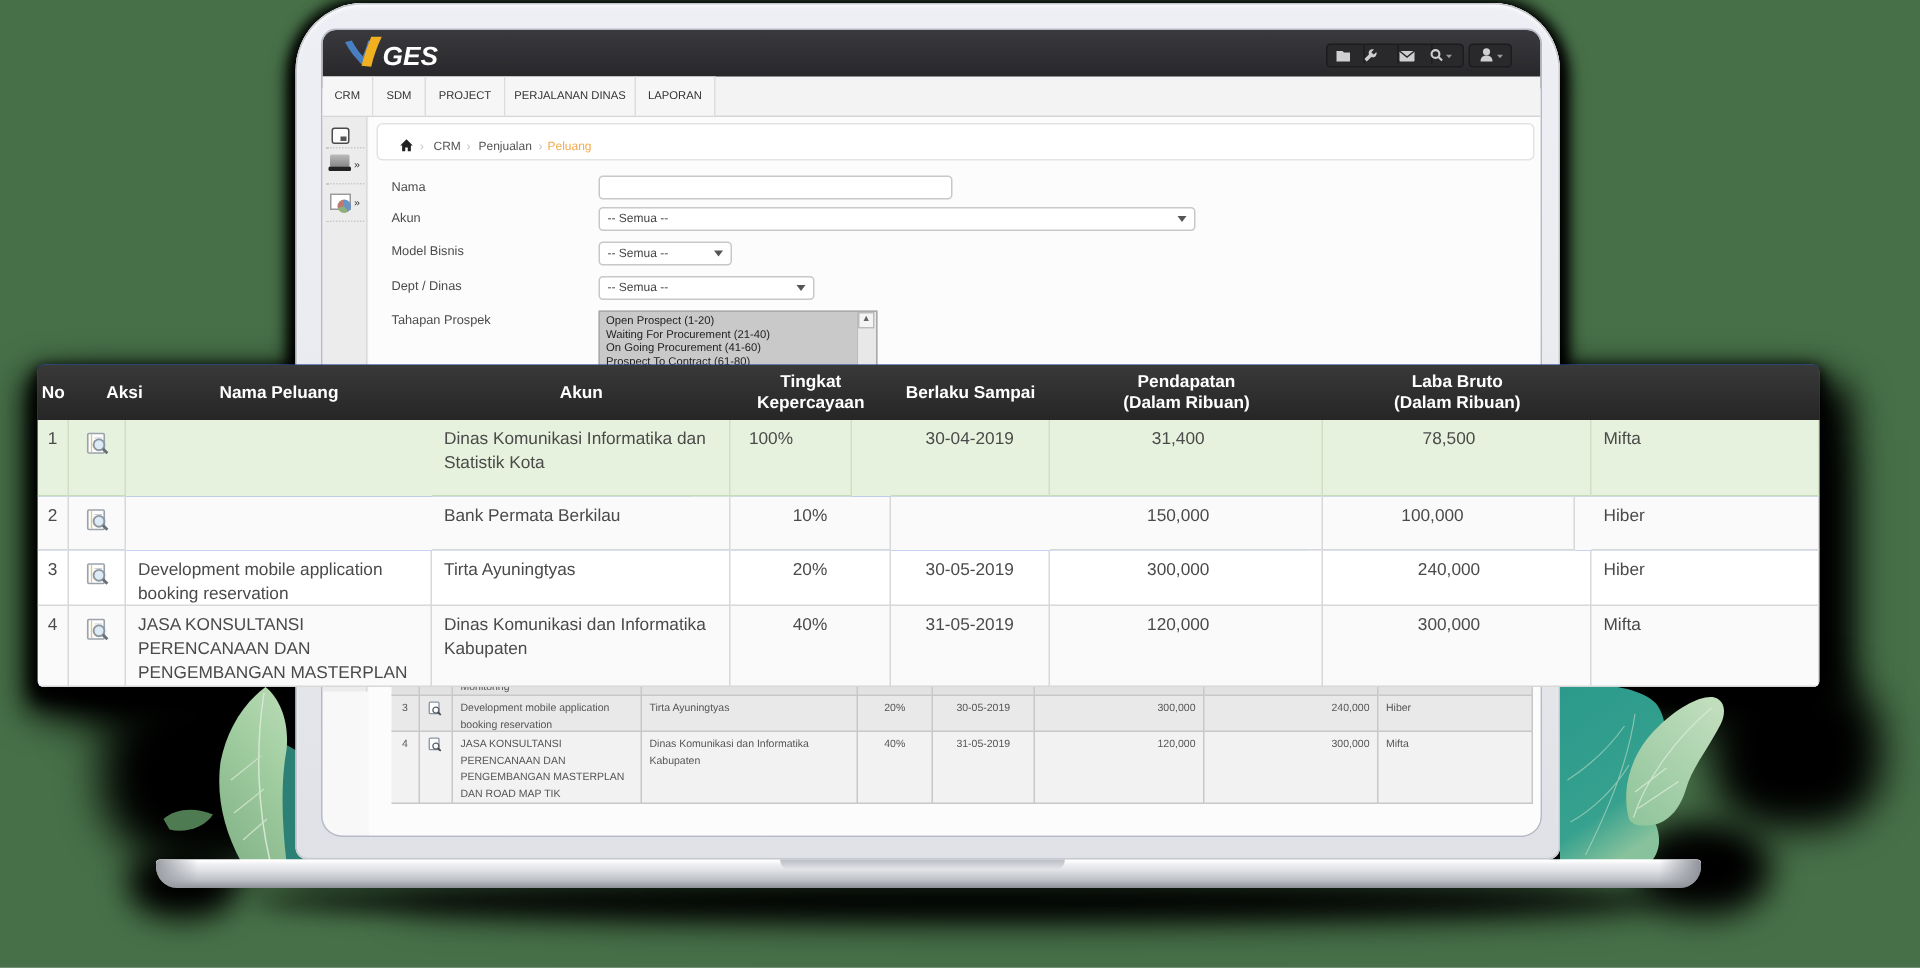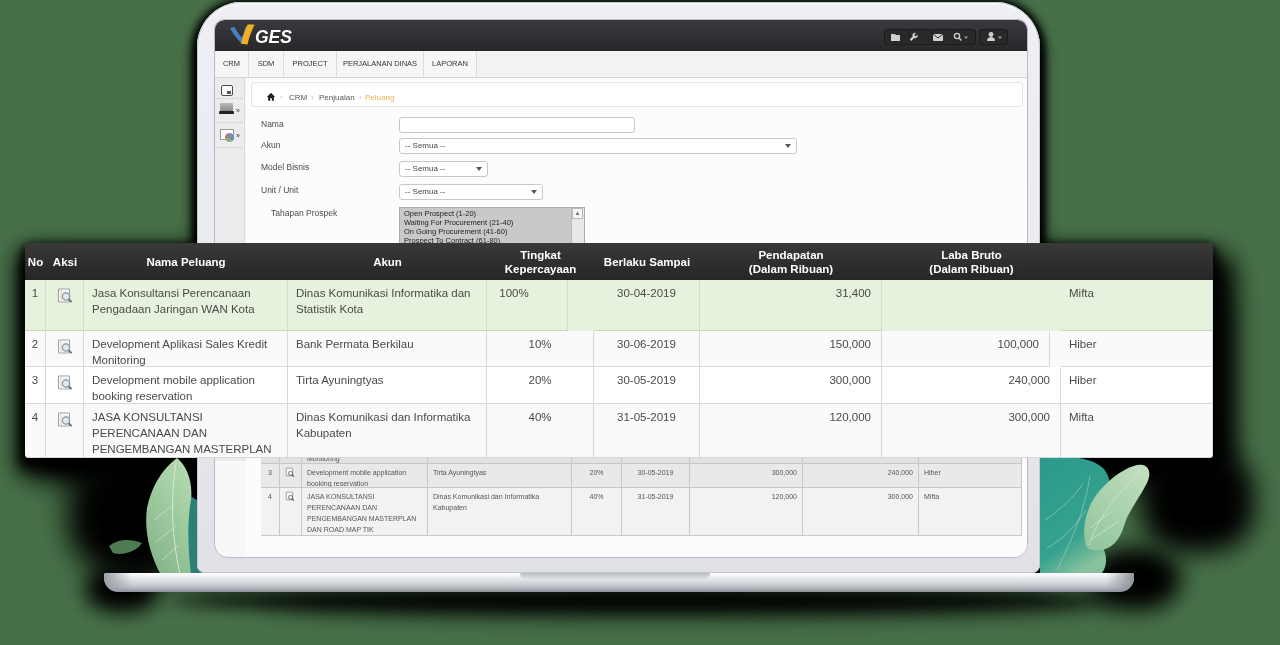--- a/index.html
+++ b/index.html
@@ -32,21 +32,21 @@
 .sel{position:absolute;background:#fff;border:1px solid #c8c8c8;border-radius:3px;box-sizing:border-box;font-size:8px;color:#444;line-height:14px;padding-left:5px;}
 .caret{position:absolute;right:5px;top:5px;width:0;height:0;border-left:3px solid transparent;border-right:3px solid transparent;border-top:4px solid #555;}
 
 #bigtable{left:25px;top:243px;width:1188px;height:215px;background:#1d4ed8;border-radius:4px;overflow:hidden;font-size:11.5px;color:#4a4a4a;}
 #bigtable .hdr{position:absolute;left:0;top:0;width:100%;height:37px;background:linear-gradient(180deg,#393939,#262626);color:#fff;font-weight:bold;}
 #bigtable .hc{position:absolute;top:0;height:37px;display:flex;align-items:center;justify-content:center;text-align:center;line-height:14px;font-size:11.5px;}
 #bigtable .row{position:absolute;left:0;width:100%;}
 #bigtable .cell{position:absolute;top:0;height:100%;border-right:1px solid #d8d8d8;border-bottom:1px solid #d8d8d8;box-sizing:border-box;padding-top:5px;line-height:16px;}
 #bigtable .row{height:auto;}
 #bigtable .tc{text-align:center;}
-#bigtable .tr{text-align:right;padding-right:10px;}
+#bigtable .tr{text-align:center;padding-right:10px;}
 #bigtable .aksi{margin:3px 0 0 11px;}
 #bigtable .row:nth-of-type(2) .cell{border-right-color:#cfe0c5;border-bottom-color:#c5dbba;}
 
 #smalltable{position:absolute;left:46px;top:425px;width:761px;font-size:7px;color:#555;}
 #smalltable .srow{position:absolute;left:0;width:761px;}
 #smalltable .scell{position:absolute;top:0;height:100%;border-right:1px solid #c8c8c8;border-bottom:1px solid #c8c8c8;box-sizing:border-box;padding-top:3px;line-height:11px;overflow:hidden;}
 #smalltable .sc{text-align:center;}
 #smalltable .sr{text-align:right;padding-right:5px;}
 </style>
 </head>
@@ -156,23 +156,23 @@
     <span style="position:absolute;left:67px;top:10px;font-size:8px;color:#555;">Penjualan</span>
     <span style="position:absolute;left:107px;top:10px;font-size:8px;color:#c3c3c3;">›</span>
     <span style="position:absolute;left:113px;top:10px;font-size:8px;font-weight:normal;color:#f3ac52;">Peluang</span>
   </div>
   <div class="lbl" style="left:46px;top:99px;font-weight:normal;">Nama</div>
   <div class="inp" style="left:184px;top:97px;width:236px;height:16px;"></div>
   <div class="lbl" style="left:46px;top:120px;font-weight:normal;">Akun</div>
   <div class="sel" style="left:184px;top:118px;width:398px;height:16px;">-- Semua --<div class="caret"></div></div>
   <div class="lbl" style="left:46px;top:142px;font-weight:normal;">Model Bisnis</div>
   <div class="sel" style="left:184px;top:141px;width:89px;height:16px;">-- Semua --<div class="caret"></div></div>
-  <div class="lbl" style="left:46px;top:165px;font-weight:normal;">Unit / Unit</div>
+  <div class="lbl" style="left:46px;top:165px;font-weight:normal;">Dept / Dinas</div>
   <div class="sel" style="left:184px;top:164px;width:144px;height:16px;">-- Semua --<div class="caret"></div></div>
-  <div class="lbl" style="left:56px;top:188px;font-weight:normal;">Tahapan Prospek</div>
+  <div class="lbl" style="left:46px;top:188px;font-weight:normal;">Tahapan Prospek</div>
   <div style="position:absolute;left:184px;top:187px;width:186px;height:40px;background:#c9c9c9;border:1px solid #aaa;box-sizing:border-box;">
     <div style="font-size:7.5px;color:#222;line-height:9px;padding:1px 0 0 4px;">Open Prospect (1-20)<br>Waiting For Procurement (21-40)<br>On Going Procurement (41-60)<br>Prospect To Contract (61-80)</div>
     <div style="position:absolute;right:0;top:0;width:13px;height:100%;background:#e8e8e8;border-left:1px solid #bbb;box-sizing:border-box;">
       <div style="width:11px;height:11px;background:#f4f4f4;border:1px solid #bbb;box-sizing:border-box;font-size:6px;text-align:center;line-height:9px;color:#666;">▲</div>
     </div>
   </div>
 
   <div id="smalltable">
     <div class="srow" style="top:0;height:19px;background:#e2e2e2;">
       <div class="scell" style="left:0;width:19px;"></div>
@@ -220,57 +220,55 @@
 <div class="abs" id="base">
   <div style="position:absolute;left:0;top:0;width:100%;height:3px;background:linear-gradient(180deg,#ffffff,rgba(255,255,255,0));border-radius:3px 3px 0 0;"></div>
   <div style="position:absolute;left:0;top:0;width:28px;height:100%;background:linear-gradient(90deg,#9a9da3,rgba(230,231,235,0));border-radius:3px 0 0 14px;"></div>
   <div style="position:absolute;right:0;top:0;width:28px;height:100%;background:linear-gradient(270deg,#8f9298,rgba(230,231,235,0));border-radius:0 3px 14px 0;"></div>
 </div>
 <div class="abs" id="groove"></div>
 
 <div class="abs" id="bigtable">
   <div class="hdr">
     <div class="hc" style="left:0px;width:21px;">No</div>
-    <div class="hc" style="left:21px;width:38px;">Aksi</div>
+    <div class="hc" style="left:39px;width:38px;">Aksi</div>
     <div class="hc" style="left:59px;width:204px;">Nama Peluang</div>
     <div class="hc" style="left:263px;width:199px;">Akun</div>
     <div class="hc" style="left:462px;width:107px;">Tingkat<br>Kepercayaan</div>
     <div class="hc" style="left:569px;width:106px;">Berlaku Sampai</div>
     <div class="hc" style="left:675px;width:182px;">Pendapatan<br>(Dalam Ribuan)</div>
     <div class="hc" style="left:857px;width:179px;">Laba Bruto<br>(Dalam Ribuan)</div>
   </div>
   <div class="row" style="top:37px;height:51px;background:#e6f2dd;">
     <div class="cell tc" style="left:0;width:21px;">1</div>
     <div class="cell" style="left:21px;width:38px;"><svg class="aksi" width="16" height="16" viewBox="0 0 16 16">
           <rect x="1.5" y="1" width="11" height="13" rx="0.8" fill="#fdfdfd" stroke="#9aa3ad" stroke-width="1.1"></rect>
           <path d="M4 1.5v12" stroke="#e6c488" stroke-width="0.9"></path>
           <path d="M6 4h5M6 6h5" stroke="#c8ced6" stroke-width="0.7"></path>
           <circle cx="9" cy="8.5" r="3.6" fill="rgba(214,232,245,.85)" stroke="#8d979f" stroke-width="1.3"></circle>
           <path d="M11.6 11.2 l3 2.9" stroke="#6a7076" stroke-width="1.9"></path>
         </svg></div>
-    <div class="cell" style="left:59px;width:204px;padding-left:8px;padding-right:4px;">Jasa Konsultansi Perencanaan Pengadaan Jaringan WAN Kota</div>
     <div class="cell" style="left:263px;width:199px;padding-left:8px;padding-right:4px;">Dinas Komunikasi Informatika dan Statistik Kota</div>
     <div class="cell tc" style="left:436px;width:107px;">100%</div>
     <div class="cell tc" style="left:569px;width:106px;">30-04-2019</div>
     <div class="cell tr" style="left:675px;width:182px;">31,400</div>
+    <div class="cell tr" style="left:857px;width:179px;">78,500</div>
     <div class="cell" style="left:1036px;width:152px;padding-left:8px;">Mifta</div>
   </div>
   <div class="row" style="top:88px;height:36px;background:#fafafa;">
     <div class="cell tc" style="left:0;width:21px;">2</div>
     <div class="cell" style="left:21px;width:38px;"><svg class="aksi" width="16" height="16" viewBox="0 0 16 16">
           <rect x="1.5" y="1" width="11" height="13" rx="0.8" fill="#fdfdfd" stroke="#9aa3ad" stroke-width="1.1"></rect>
           <path d="M4 1.5v12" stroke="#e6c488" stroke-width="0.9"></path>
           <path d="M6 4h5M6 6h5" stroke="#c8ced6" stroke-width="0.7"></path>
           <circle cx="9" cy="8.5" r="3.6" fill="rgba(214,232,245,.85)" stroke="#8d979f" stroke-width="1.3"></circle>
           <path d="M11.6 11.2 l3 2.9" stroke="#6a7076" stroke-width="1.9"></path>
         </svg></div>
-    <div class="cell" style="left:59px;width:204px;padding-left:8px;padding-right:4px;">Development Aplikasi Sales Kredit Monitoring</div>
     <div class="cell" style="left:263px;width:199px;padding-left:8px;padding-right:4px;">Bank Permata Berkilau</div>
     <div class="cell tc" style="left:462px;width:107px;">10%</div>
-    <div class="cell tc" style="left:569px;width:106px;">30-06-2019</div>
     <div class="cell tr" style="left:675px;width:182px;">150,000</div>
     <div class="cell tr" style="left:846px;width:179px;">100,000</div>
     <div class="cell" style="left:1036px;width:152px;padding-left:8px;">Hiber</div>
   </div>
   <div class="row" style="top:124px;height:37px;background:#ffffff;">
     <div class="cell tc" style="left:0;width:21px;">3</div>
     <div class="cell" style="left:21px;width:38px;"><svg class="aksi" width="16" height="16" viewBox="0 0 16 16">
           <rect x="1.5" y="1" width="11" height="13" rx="0.8" fill="#fdfdfd" stroke="#9aa3ad" stroke-width="1.1"></rect>
           <path d="M4 1.5v12" stroke="#e6c488" stroke-width="0.9"></path>
           <path d="M6 4h5M6 6h5" stroke="#c8ced6" stroke-width="0.7"></path>

